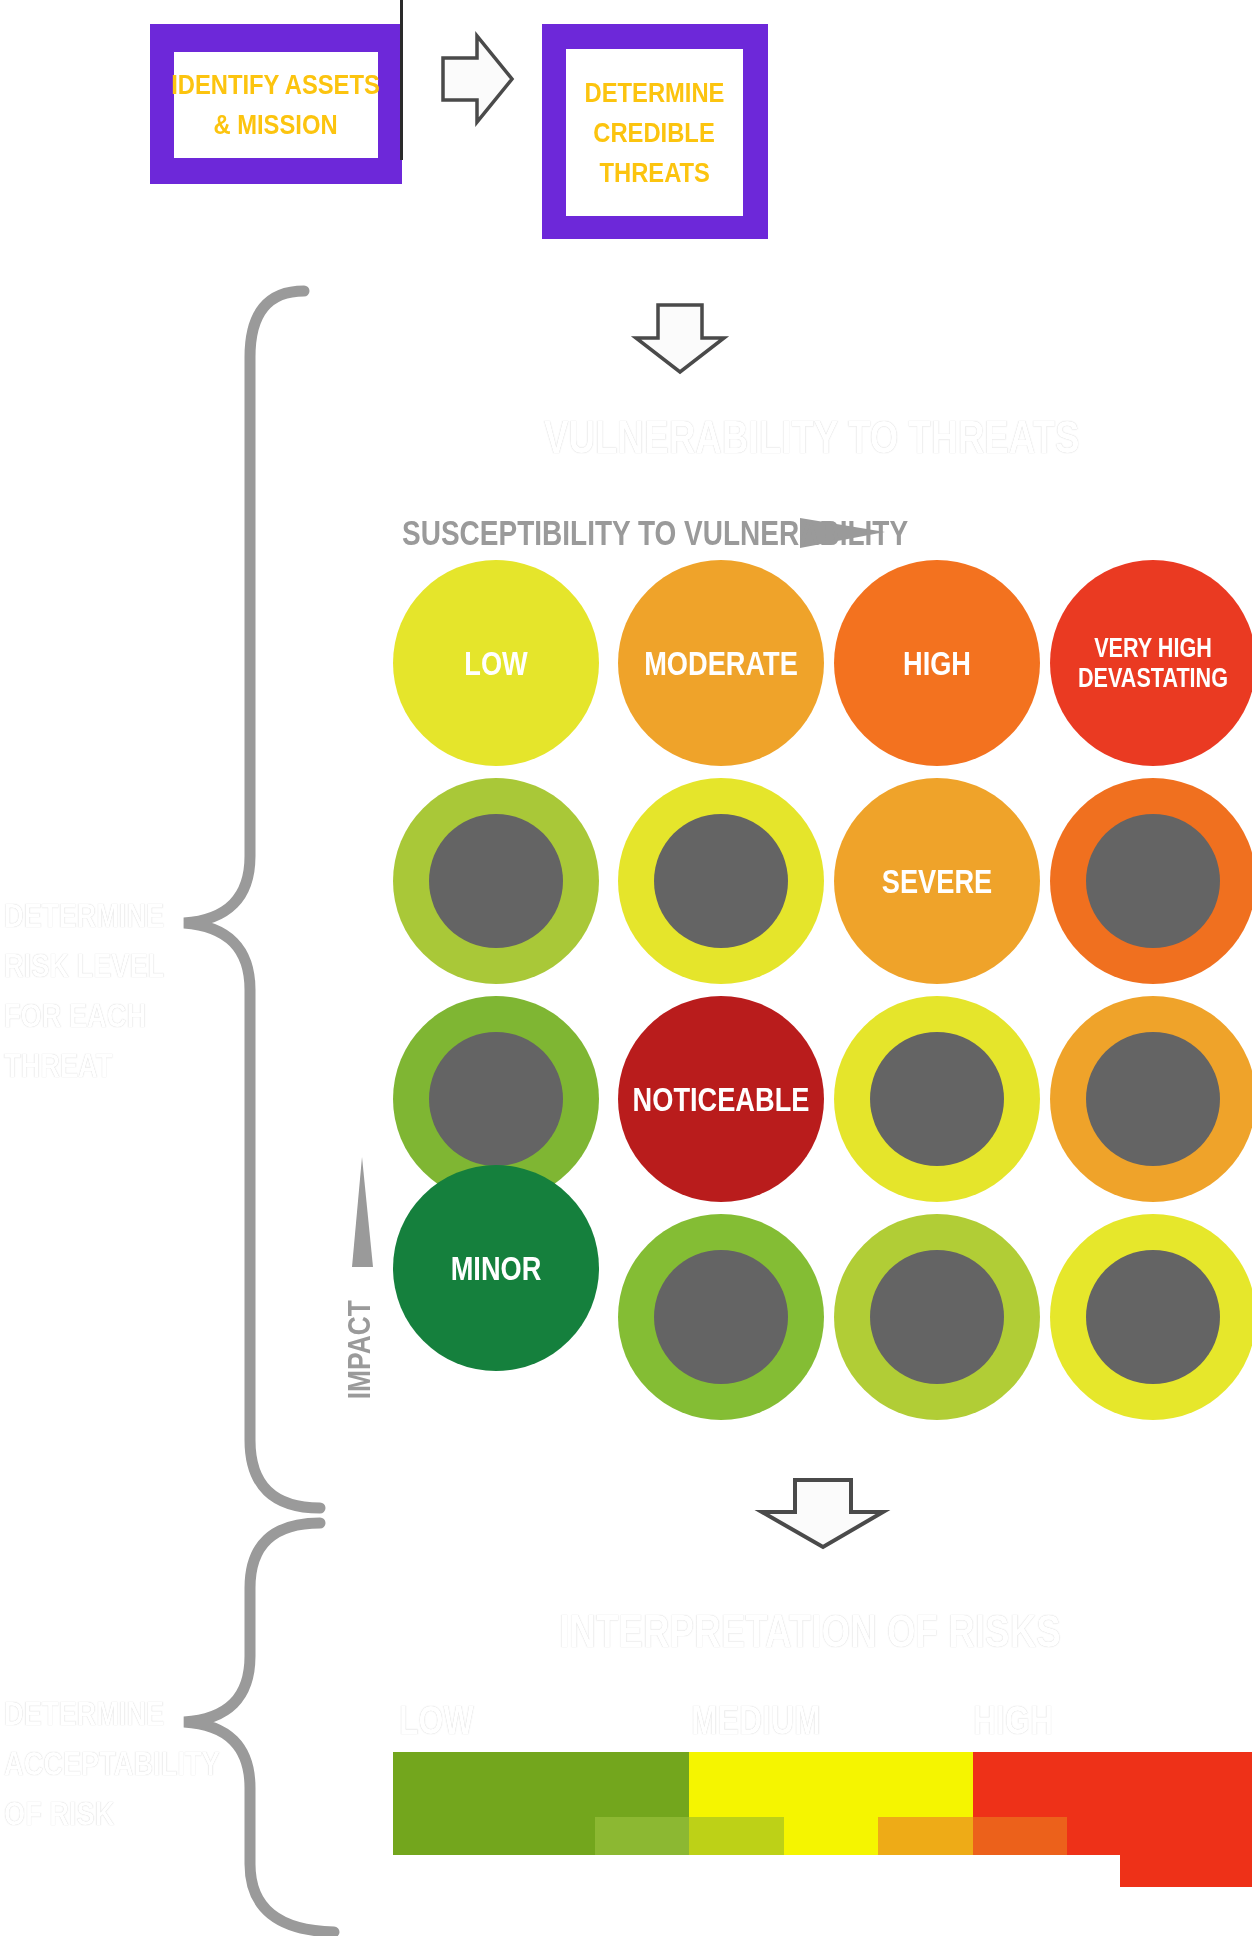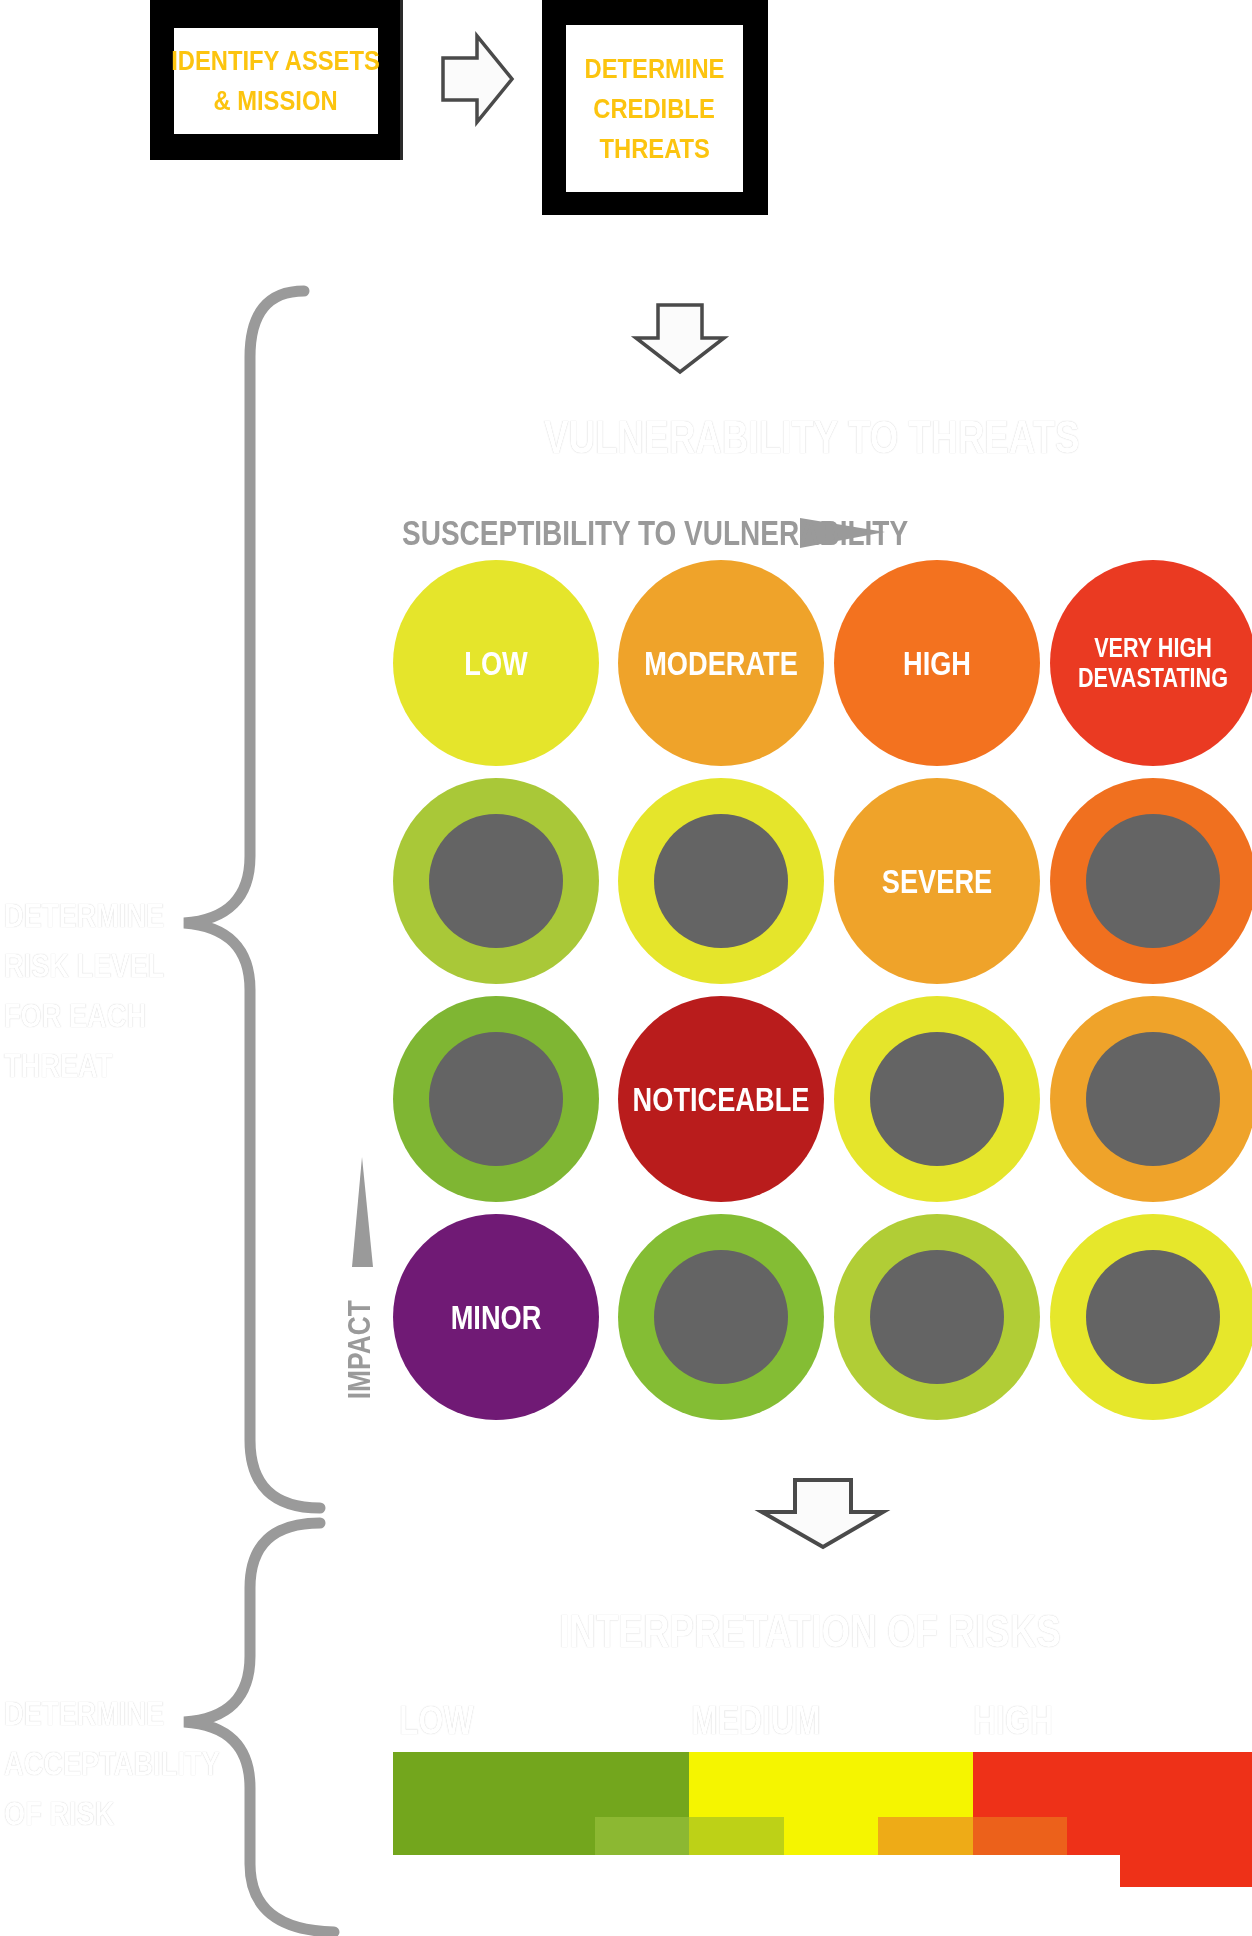--- a/index.html
+++ b/index.html
@@ -1,20 +1,20 @@
 <!DOCTYPE html>
 <html><head>
 <meta charset="utf-8">
 <style>
   html,body{margin:0;padding:0;background:#fff;}
   #canvas{position:relative;width:1252px;height:1936px;background:#ffffff;overflow:hidden;
           font-family:"Liberation Sans","DejaVu Sans",sans-serif;}
   .abs{position:absolute;}
   
-  .flowbox{position:absolute;background:#000000;}
+  .flowbox{position:absolute;background:#6d28d9;margin-top:24px;}
   .flowbox .inner{position:absolute;background:#ffffff;display:flex;flex-direction:column;
                   align-items:center;justify-content:center;text-align:center;}
   .flowbox .bline{color:#fcc40f;font-weight:bold;font-size:27px;line-height:40px;
                   transform:scaleX(.88);white-space:nowrap;}
   .dark-edge{position:absolute;background:#2a2a2a;}
   
   .ghost{color:#ffffff;text-shadow:0 0 1px rgba(125,125,125,.5);}
   .title{position:absolute;font-weight:bold;font-size:46px;text-align:center;
          transform:scaleX(.8);white-space:nowrap;}
   .graytxt{color:#9a9a9a;font-weight:bold;}
@@ -125,21 +125,21 @@
         <div class="circle-label">
           <div>NOTICEABLE</div>
         </div>
       </div>
       <div class="circle" style="left: 834px; top: 996px; width: 206px; height: 206px; background: rgb(229, 229, 43);">
         <div class="dot" style="background: rgb(100, 100, 100);"></div>
       </div>
       <div class="circle" style="left: 1050px; top: 996px; width: 206px; height: 206px; background: rgb(239, 163, 42);">
         <div class="dot" style="background: rgb(100, 100, 100);"></div>
       </div>
-      <div class="circle" style="left: 393px; top: 1214px; width: 206px; height: 206px; background: #701a75;">
+      <div class="circle" style="left: 393px; top: 1165px; width: 206px; height: 206px; background: #15803d;">
         <div class="circle-label">
           <div>MINOR</div>
         </div>
       </div>
       <div class="circle" style="left: 618px; top: 1214px; width: 206px; height: 206px; background: rgb(132, 189, 52);">
         <div class="dot" style="background: rgb(100, 100, 100);"></div>
       </div>
       <div class="circle" style="left: 834px; top: 1214px; width: 206px; height: 206px; background: rgb(177, 205, 54);">
         <div class="dot" style="background: rgb(100, 100, 100);"></div>
       </div>

